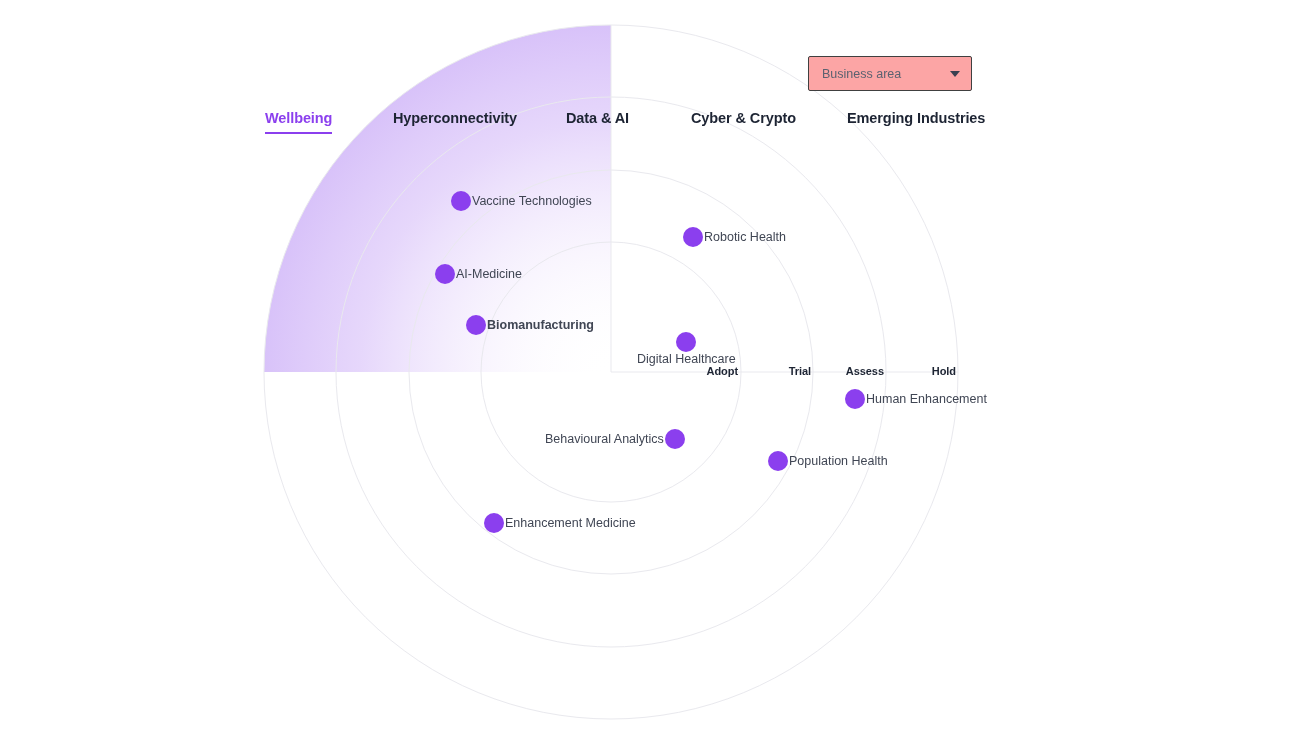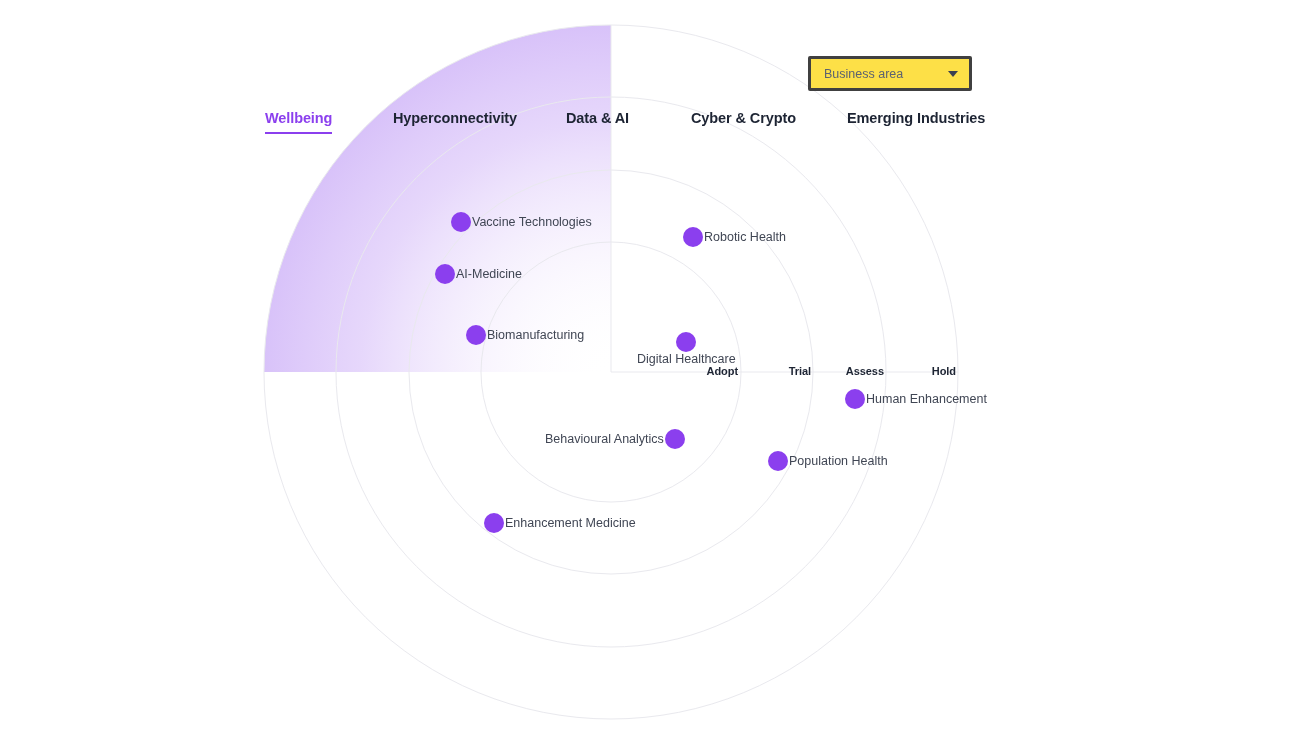--- a/index.html
+++ b/index.html
@@ -104,23 +104,23 @@
   .blip.label-left .blip-label { margin-right: 1px; }
 
   
   #business-area-dropdown {
     position: absolute;
     left: 808px;
     top: 56px;
     width: 164px;
     height: 35px;
     box-sizing: border-box;
-    border: 3px solid #404040;
+    border: 1px solid #404040;
     border-radius: 2px;
-    background: #fde047;
+    background: #fca5a5;
     display: flex;
     align-items: center;
     padding: 0 11px 0 13px;
     z-index: 10;
     cursor: pointer;
   }
   #business-area-dropdown .dd-text {
     flex: 1 1 auto;
     font-size: 12.5px;
     color: #5c6270;
@@ -168,36 +168,36 @@
       <line x1="611" y1="25" x2="611" y2="372"></line>
       <line x1="611" y1="372" x2="958" y2="372"></line>
     </g>
   </svg>
 
   <div class="ring-label" style="left:738px; top:365px;">Adopt</div>
   <div class="ring-label" style="left:811px; top:365px;">Trial</div>
   <div class="ring-label" style="left:884px; top:365px;">Assess</div>
   <div class="ring-label" style="left:956px; top:365px;">Hold</div>
 
-  <div class="blip label-right" style="left:451px; top:212px;">
+  <div class="blip label-right" style="left:451px; top:191px;">
     <span class="blip-dot"></span>
     <span class="blip-label">Vaccine Technologies</span>
   </div>
 
   <div class="blip label-right" style="left:683px; top:227px;">
     <span class="blip-dot"></span>
     <span class="blip-label">Robotic Health</span>
   </div>
 
   <div class="blip label-right" style="left:435px; top:264px;">
     <span class="blip-dot"></span>
     <span class="blip-label">AI-Medicine</span>
   </div>
 
-  <div class="blip label-right" style="left:466px; top:325px;">
+  <div class="blip label-right" style="left:466px; top:315px;font-weight:bold;">
     <span class="blip-dot"></span>
     <span class="blip-label">Biomanufacturing</span>
   </div>
 
   <div class="blip label-right" style="left:636px; top:332px;flex-direction:column;">
     <span class="blip-dot"></span>
     <span class="blip-label">Digital Healthcare</span>
   </div>
 
   <div class="blip label-left" style="left:545px; top:381px;margin-top:48px;">

